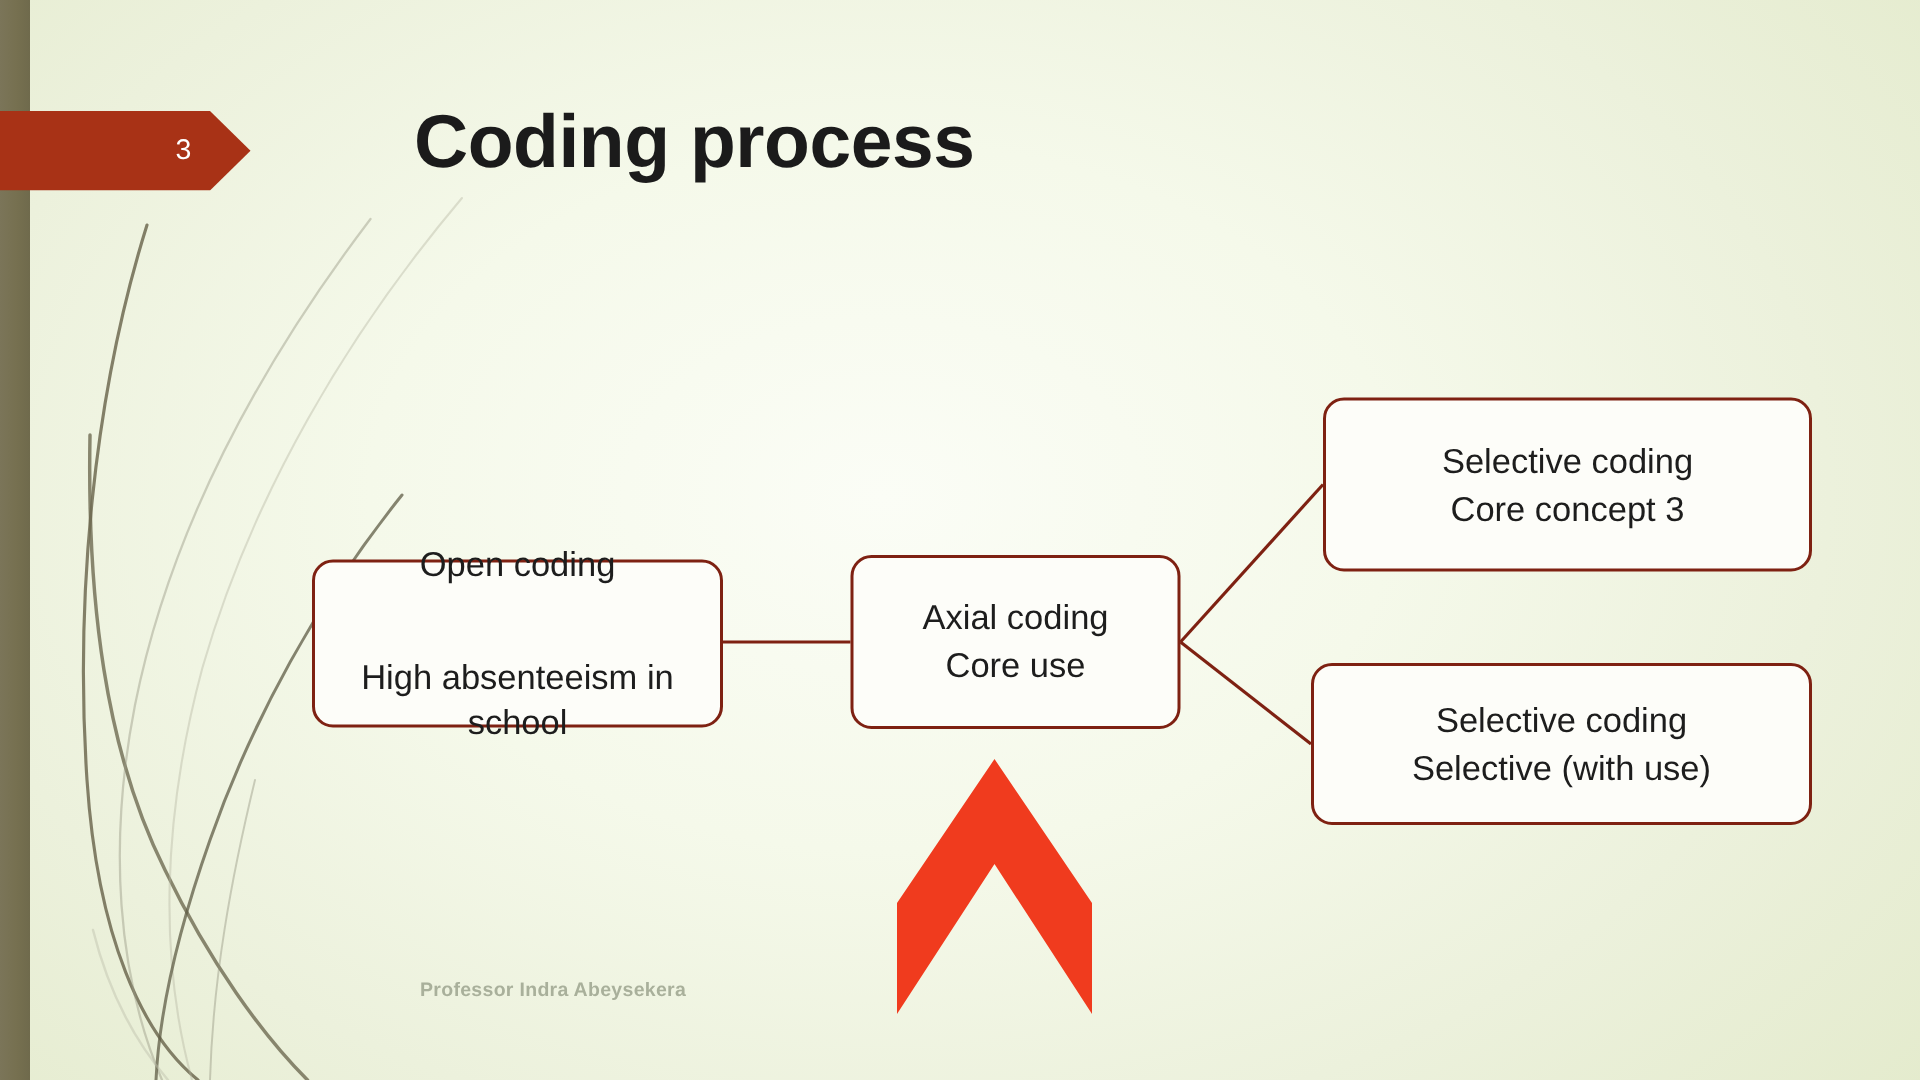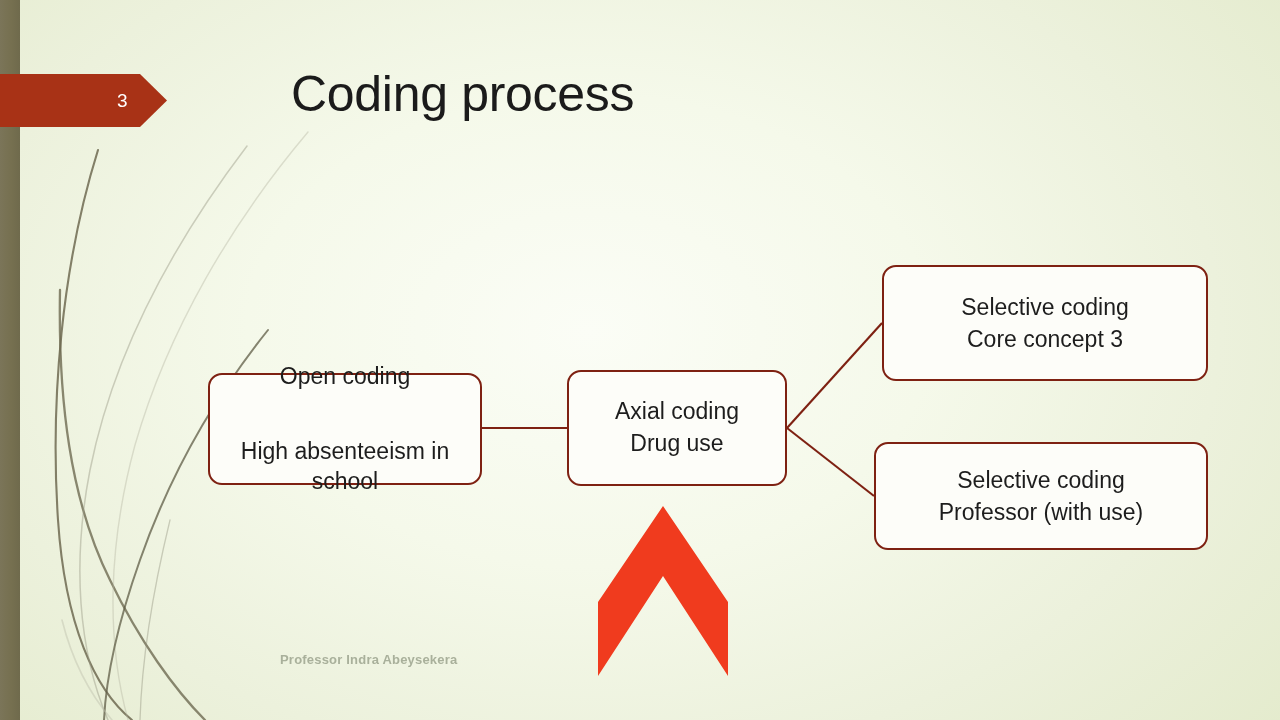--- a/index.html
+++ b/index.html
@@ -51,24 +51,24 @@
     padding-right: 12px;
     box-sizing: border-box;
     color: #ffffff;
     font-size: 19px;
     letter-spacing: .5px;
   }
 
   
   #title {
     position: absolute;
-    left: 291px; top: 66px;
+    left: 276px; top: 66px;
     font-size: 50px;
     line-height: 1.15;
-    font-weight: 400;
+    font-weight: 700;
     color: #1b1b1b;
     letter-spacing: -0.3px;
     white-space: nowrap;
   }
 
   
   #diagram {
     position: absolute;
     left: 0; top: 0;
     width: 1280px; height: 720px;
@@ -178,31 +178,31 @@
       </g>
     </svg>
 
     <div class="node" id="node-open">
       <span class="line">Open coding</span>
       <span class="line wrap">High absenteeism in school</span>
     </div>
 
     <div class="node" id="node-axial">
       <span class="line">Axial coding</span>
-      <span class="line">Drug use</span>
+      <span class="line">Core use</span>
     </div>
 
     <div class="node" id="node-sel1">
       <span class="line">Selective coding</span>
       <span class="line">Core concept 3</span>
     </div>
 
     <div class="node" id="node-sel2">
       <span class="line">Selective coding</span>
-      <span class="line">Professor (with use)</span>
+      <span class="line">Selective (with use)</span>
     </div>
 
     <svg id="chevron" viewBox="0 0 130 170">
       <path d="M 65 0 L 130 96 L 130 170 L 65 70 L 0 170 L 0 96 Z" fill="#f03b1e"></path>
     </svg>
 
   </div>
 
   <div id="footer">Professor Indra Abeysekera</div>
 

